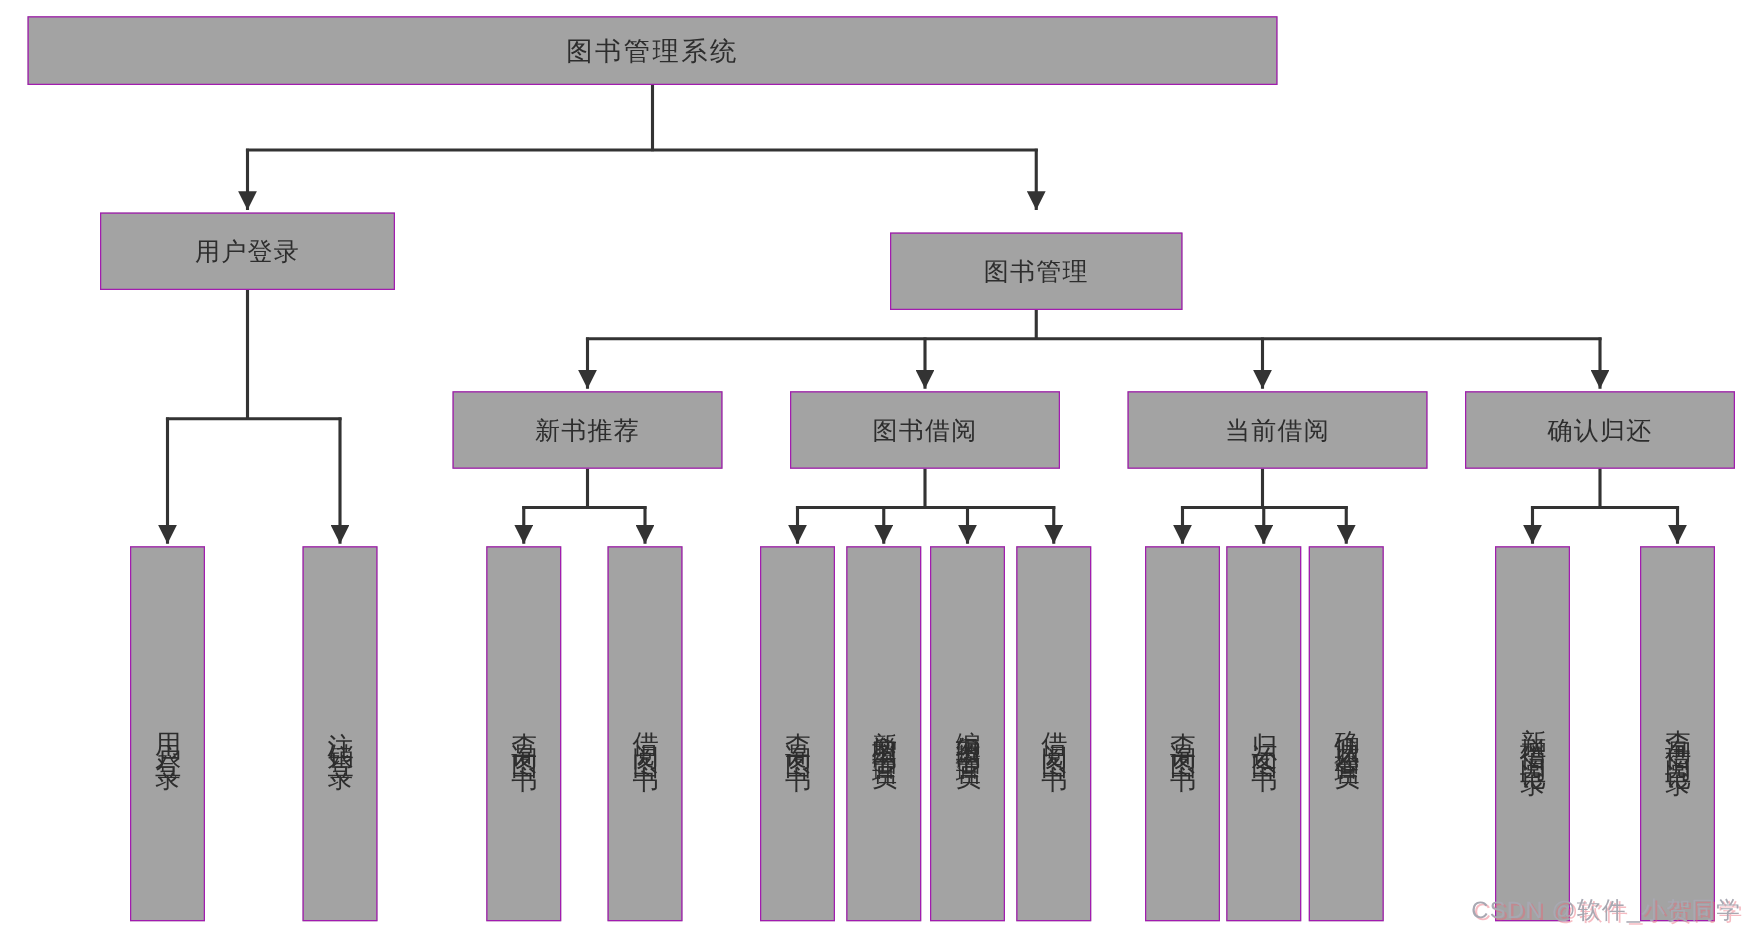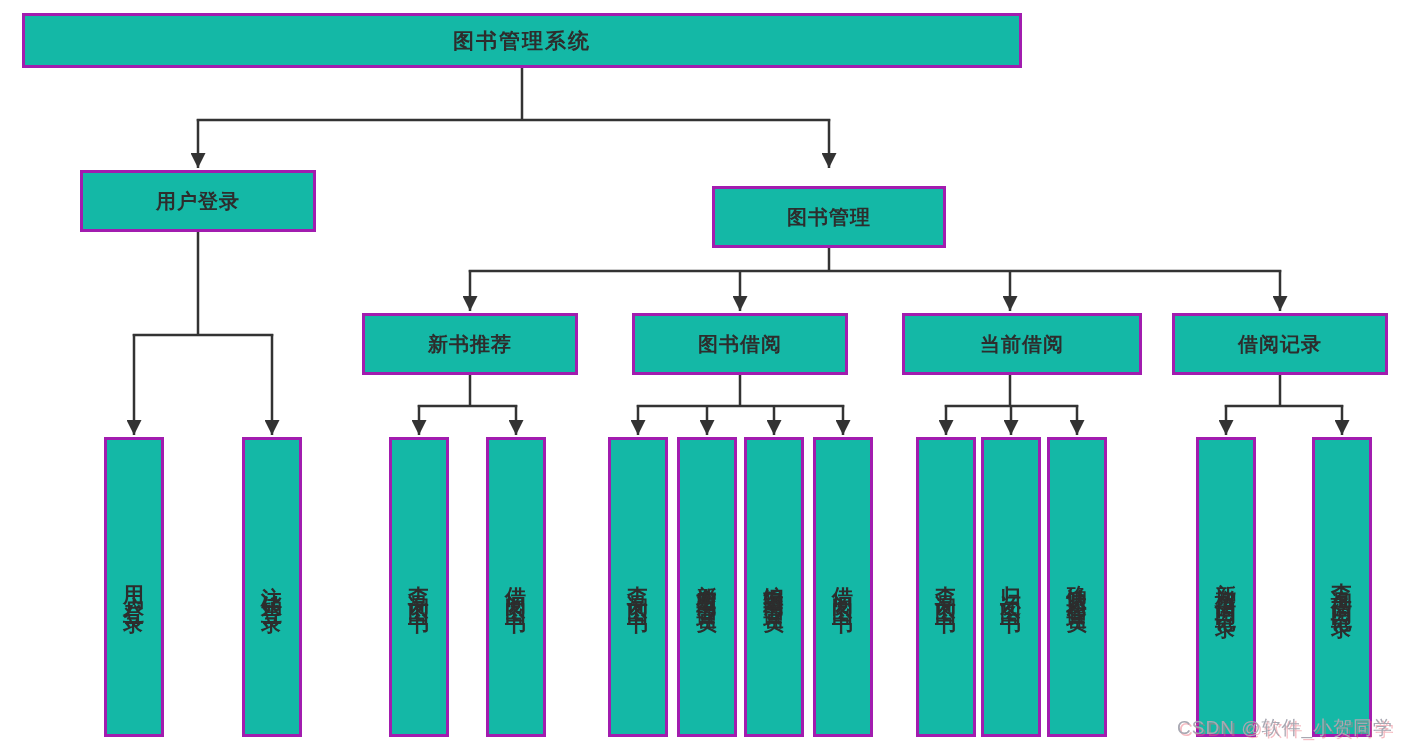--- a/index.html
+++ b/index.html
@@ -12,28 +12,27 @@
     font-family: "Liberation Sans", "DejaVu Sans", sans-serif;
   }
   .connectors {
     position: absolute;
     left: 0; top: 0;
     width: 1405px; height: 747px;
   }
   .box {
     position: absolute;
     box-sizing: border-box;
-    background: #14b8a6;
-    border: 3px solid #a21caf;
+    background: #a3a3a3;
+    border: 1px solid #a21caf;
     color: #2d2d2d;
     display: flex;
     align-items: center;
     justify-content: center;
     text-align: center;
-    font-weight: bold;
   }
   .hnode {
     font-size: 20px;
     letter-spacing: 1px;
     height: 62px;
   }
   .root-node {
     font-size: 21px;
     letter-spacing: 2px;
   }
@@ -116,21 +115,21 @@
   </svg>
 
   <div class="box hnode root-node" style="left:22px; top:13px; width:1000px; height:55px;">图书管理系统</div>
 
   <div class="box hnode" style="left:80px; top:170px; width:236px;">用户登录</div>
   <div class="box hnode" style="left:712px; top:170px; width:234px;margin-top:16px;">图书管理</div>
 
   <div class="box hnode" style="left:632px; top:313px; width:216px;">图书借阅</div>
   <div class="box hnode" style="left:362px; top:313px; width:216px;">新书推荐</div>
   <div class="box hnode" style="left:902px; top:313px; width:240px;">当前借阅</div>
-  <div class="box hnode" style="left:1172px; top:313px; width:216px;">借阅记录</div>
+  <div class="box hnode" style="left:1172px; top:313px; width:216px;">确认归还</div>
 
   <div class="box leaf" style="left:104px;">用户登录</div>
   <div class="box leaf" style="left:242px;">注销登录</div>
 
   <div class="box leaf" style="left:389px;">查询图书</div>
   <div class="box leaf" style="left:486px;">借阅图书</div>
 
   <div class="box leaf" style="left:608px;">查询图书</div>
   <div class="box leaf tight" style="left:677px;">新增图书（管理员）</div>
   <div class="box leaf tight" style="left:744px;">编辑图书（管理员）</div>

